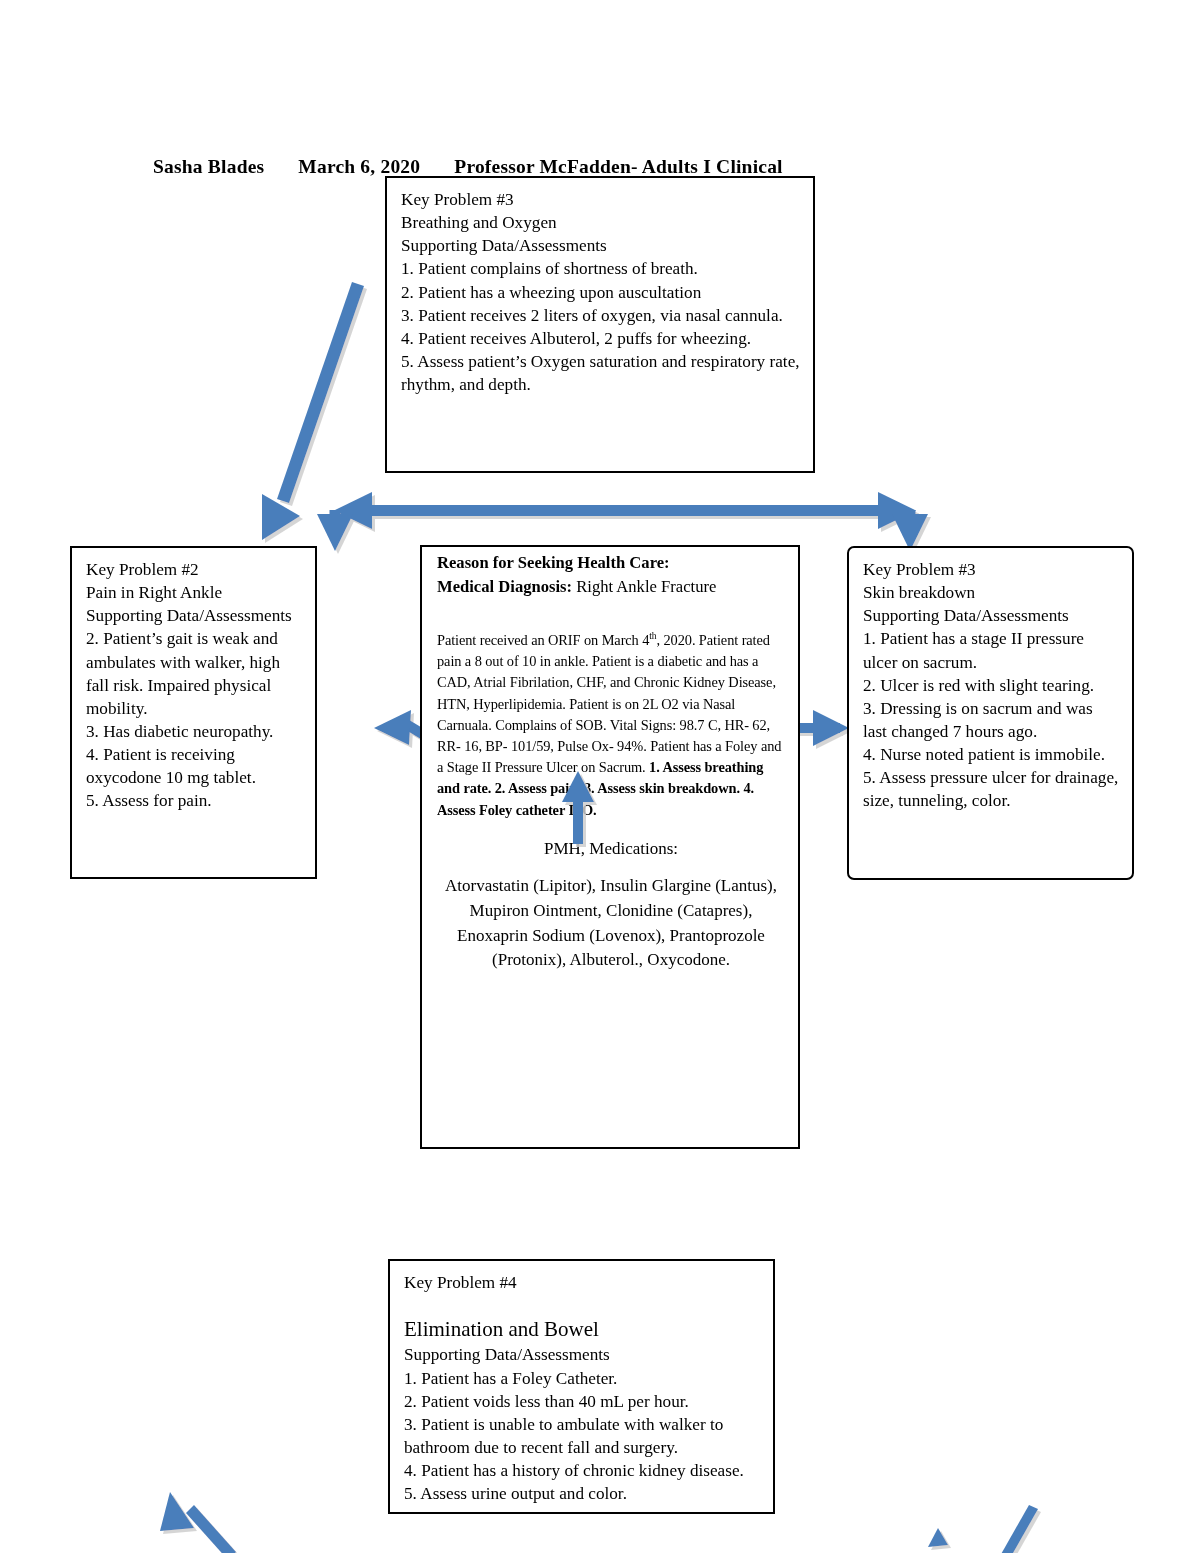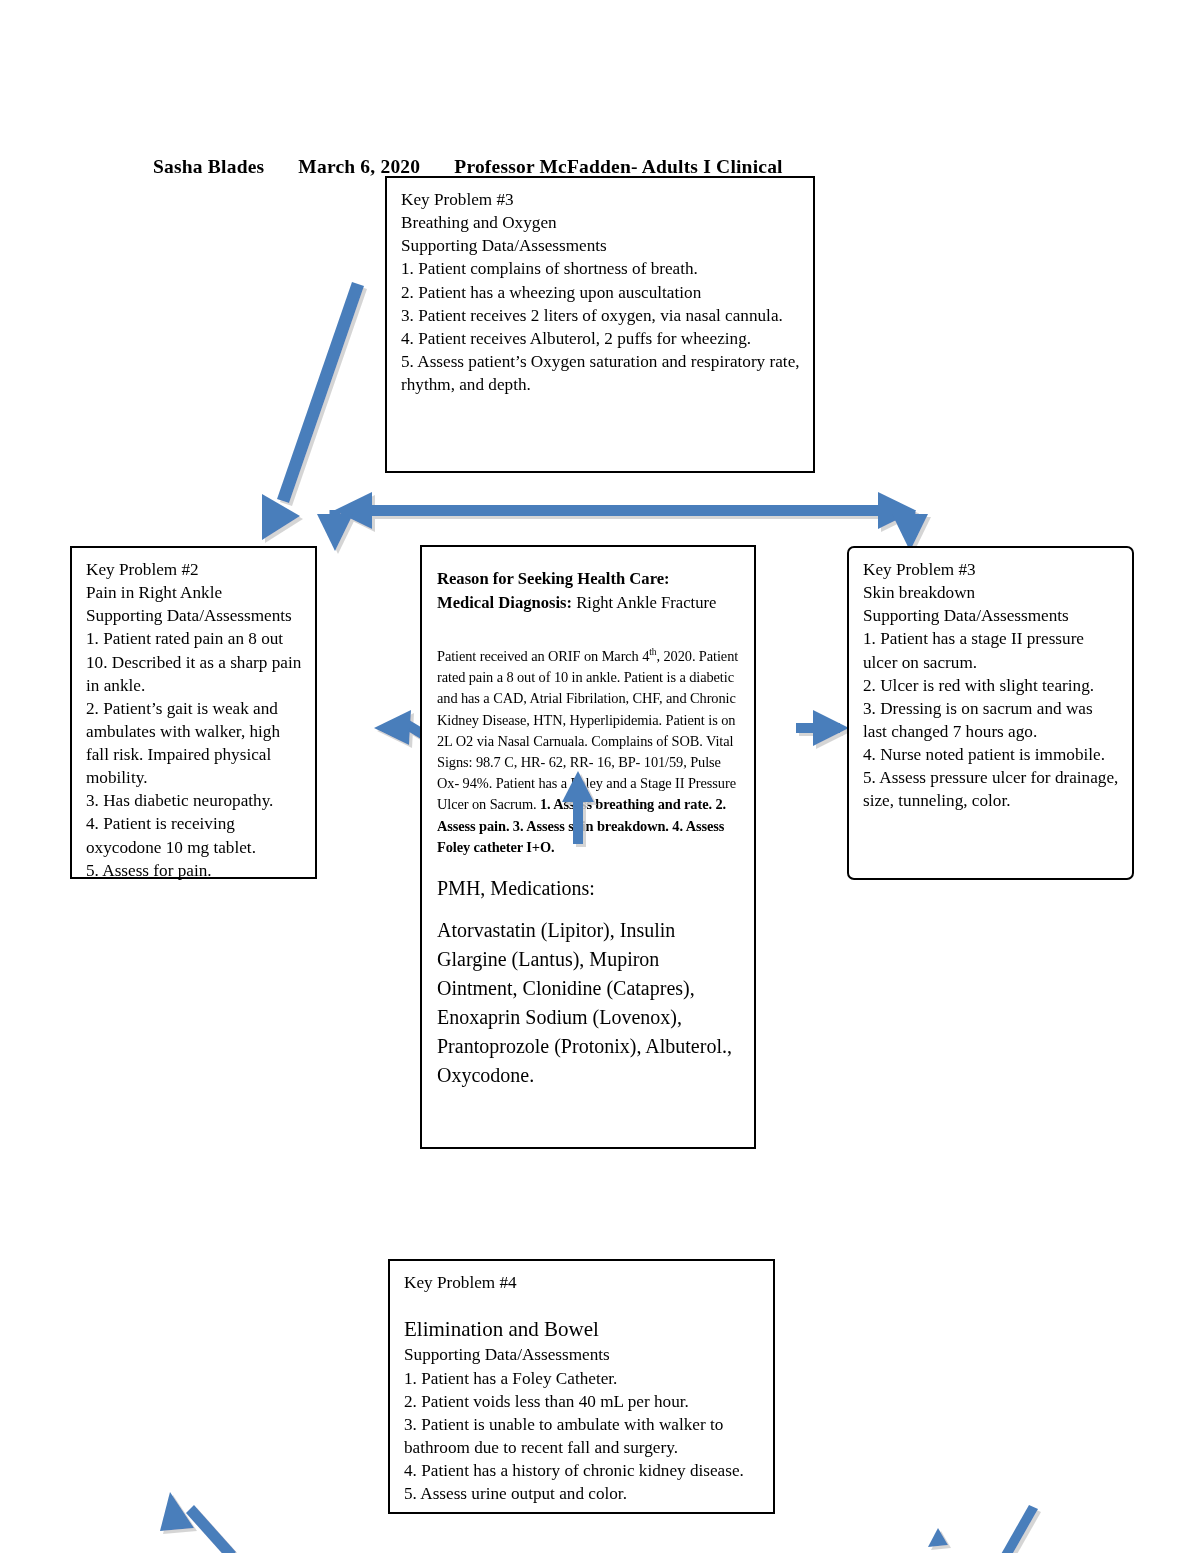--- a/index.html
+++ b/index.html
@@ -37,31 +37,31 @@
     z-index:5;
   }
   .box p{margin:0;}
 
   #box-kp1{left:385px;top:176px;width:430px;height:297px;}
   #box-kp2{left:70px;top:546px;width:247px;height:333px;}
   #box-kp3{left:847px;top:546px;width:287px;height:334px;border-radius:7px;}
   #box-kp4{left:388px;top:1259px;width:387px;height:255px;}
 
   #box-center{
-    left:420px;top:545px;width:336px;height:604px;
+    left:420px;top:545px;width:380px;height:604px;
     font-size:14.6px;
     line-height:1.45;
-    padding:20px 13px 8px 15px;
+    padding:4px 13px 8px 15px;
   }
   #box-center .hdr{font-size:16.6px;font-weight:bold;line-height:1.42;}
   #box-center .hdr .norm{font-weight:normal;}
   #box-center .mid{font-size:16.2px;}
   #box-center .body{font-size:14.4px;line-height:1.47;letter-spacing:-0.1px;}
   #box-center .body b{font-weight:bold;}
-  #box-center .meds{font-size:20px;line-height:1.45;}
+  #box-center .meds{font-size:17px;line-height:1.45;text-align:center;}
   #box-center .spacer{height:16px;}
   #box-center .spacer-sm{height:13px;}
   sup{font-size:0.66em;vertical-align:super;line-height:0;}
 
   #box-kp4 .title-big{font-size:21px;line-height:1.3;}
   #box-kp4 .gap-top{height:22px;}
 
   
   #arrows{position:absolute;left:0;top:0;width:1200px;height:1553px;z-index:2;pointer-events:none;}
   #arrows-top{position:absolute;left:0;top:0;width:1200px;height:1553px;z-index:8;pointer-events:none;}
@@ -141,21 +141,20 @@
     <p>2. Patient has a wheezing upon auscultation</p>
     <p>3. Patient receives 2 liters of oxygen, via nasal cannula.</p>
     <p>4. Patient receives Albuterol, 2 puffs for wheezing.</p>
     <p>5. Assess patient’s Oxygen saturation and respiratory rate, rhythm, and depth.</p>
   </div>
 
   <div class="box" id="box-kp2">
     <p>Key Problem #2</p>
     <p>Pain in Right Ankle</p>
     <p>Supporting Data/Assessments</p>
-    <p>1. Patient rated pain an 8 out 10. Described it as a sharp pain in ankle.</p>
     <p>2. Patient’s gait is weak and ambulates with walker, high fall risk. Impaired physical mobility.</p>
     <p>3. Has diabetic neuropathy.</p>
     <p>4. Patient is receiving oxycodone 10 mg tablet.</p>
     <p>5. Assess for pain.</p>
   </div>
 
   <div class="box" id="box-kp3">
     <p>Key Problem #3</p>
     <p>Skin breakdown</p>
     <p>Supporting Data/Assessments</p>

